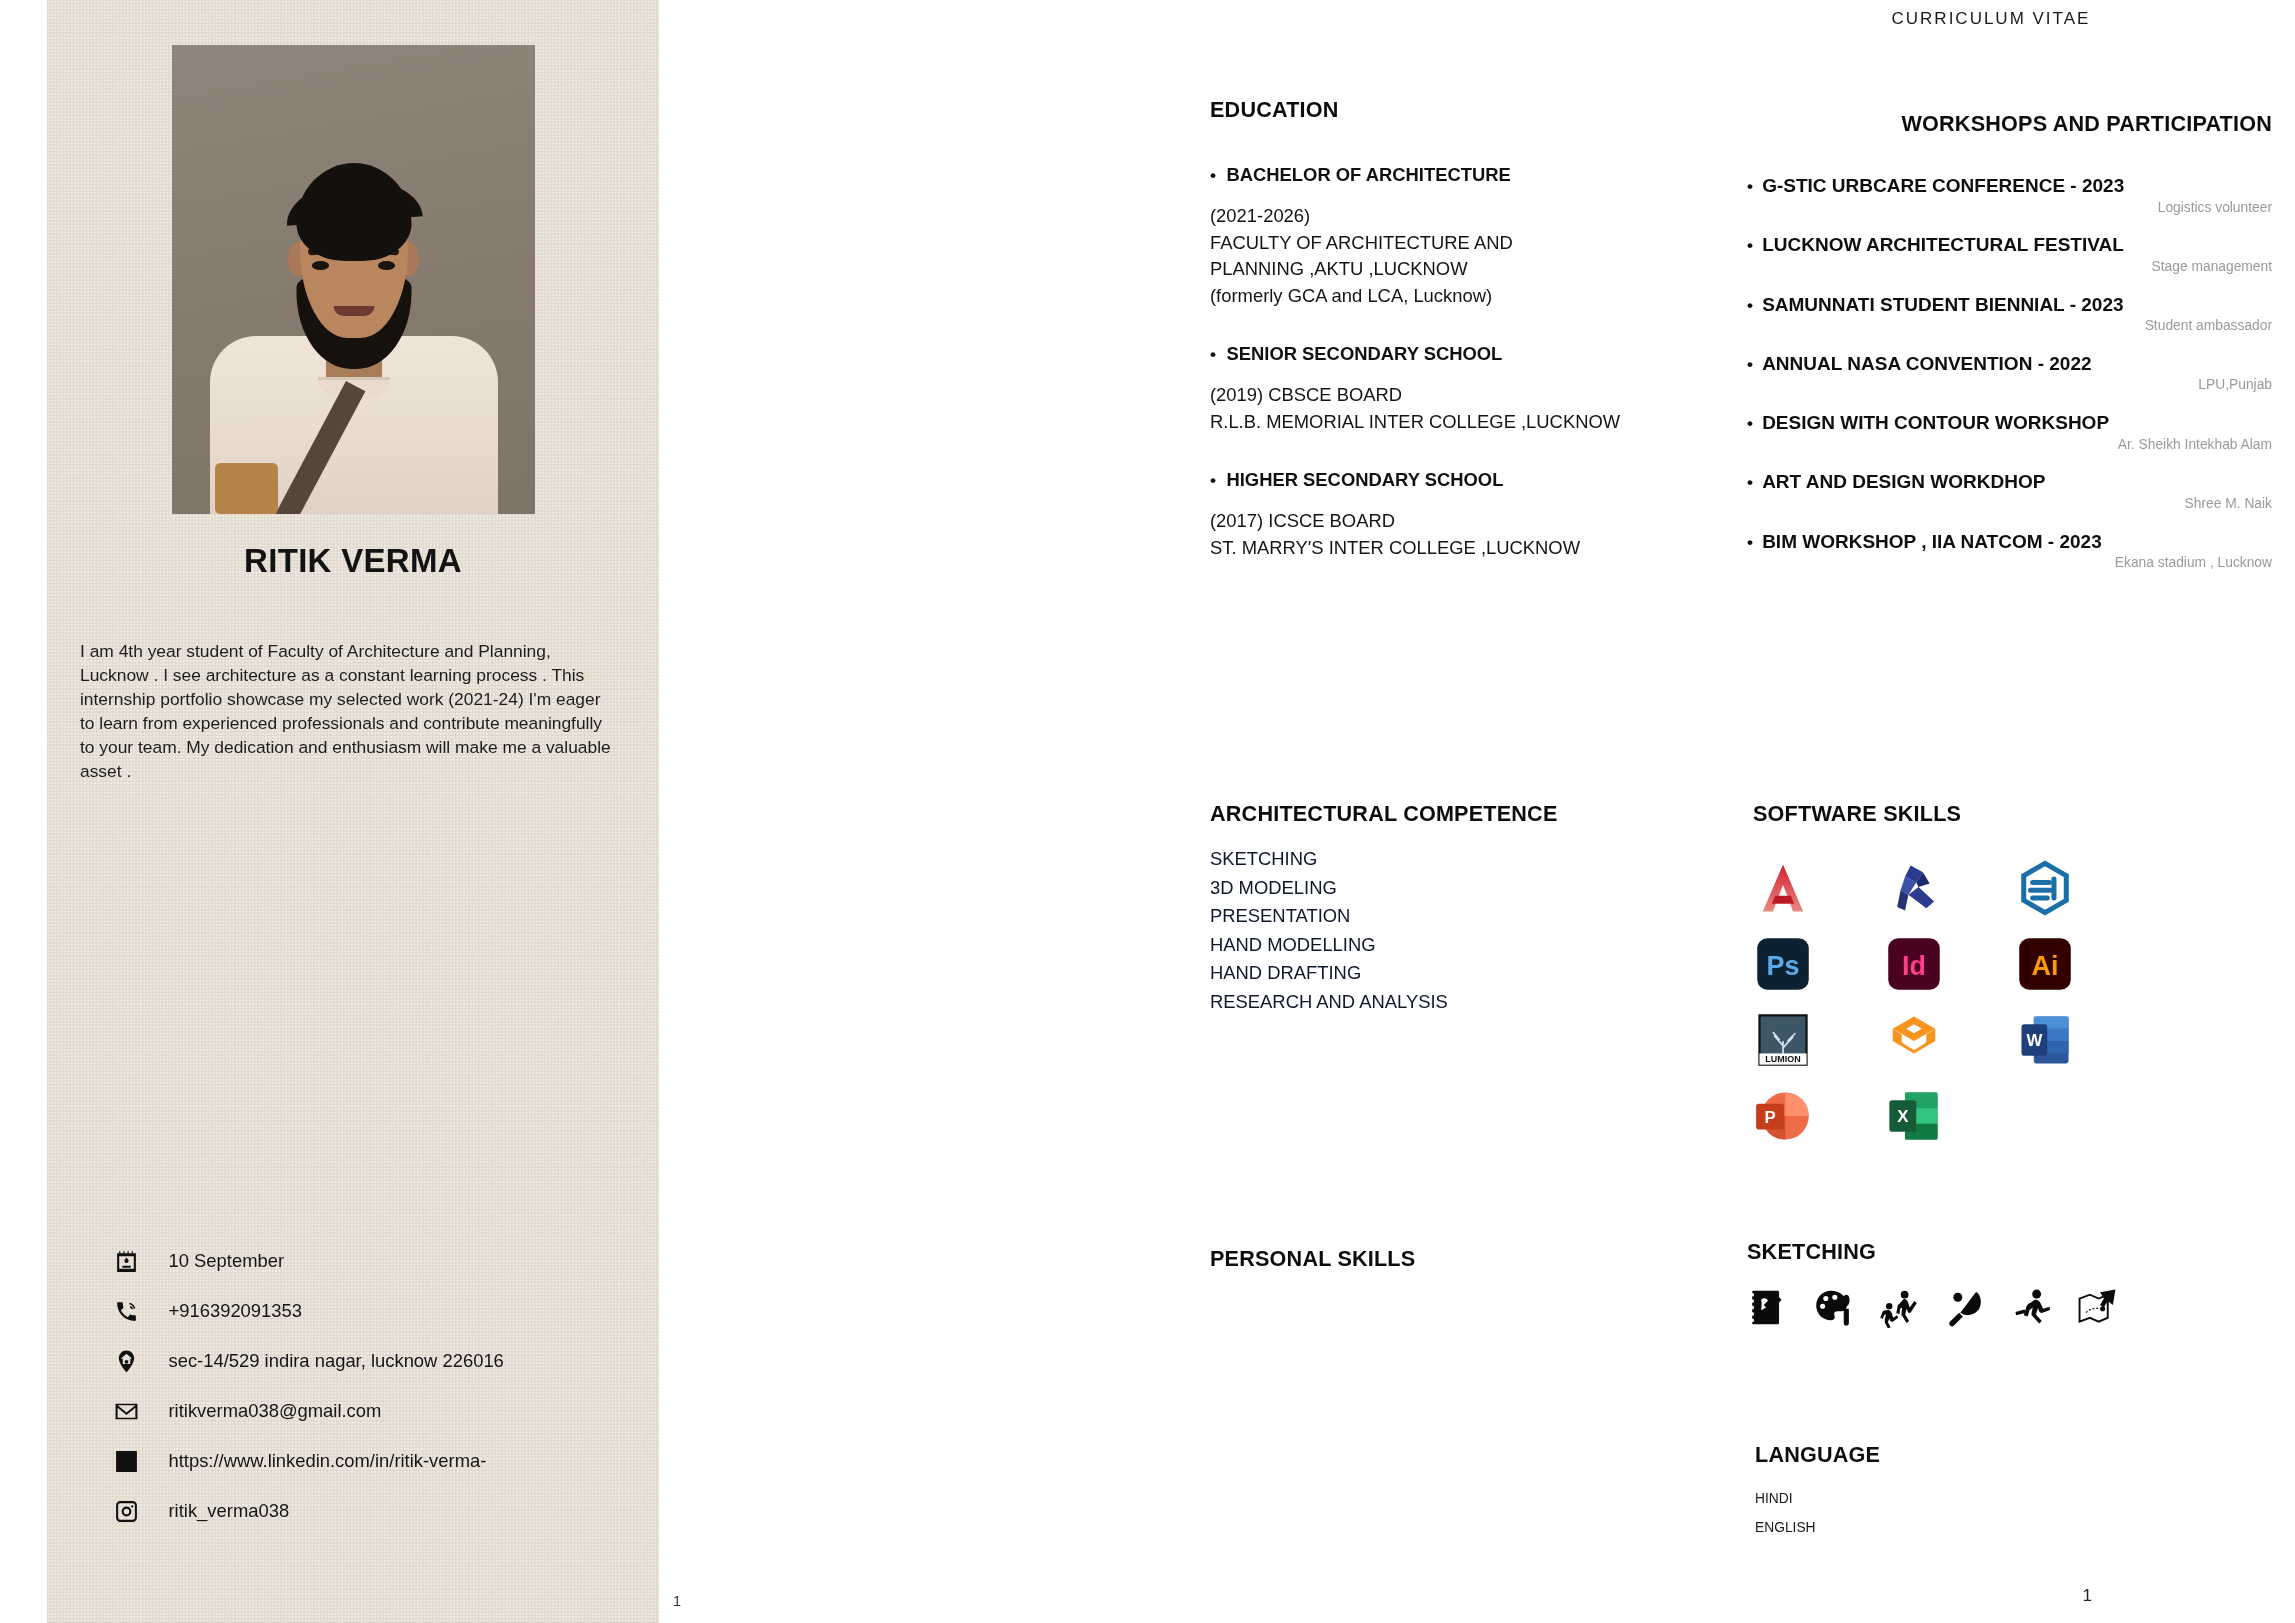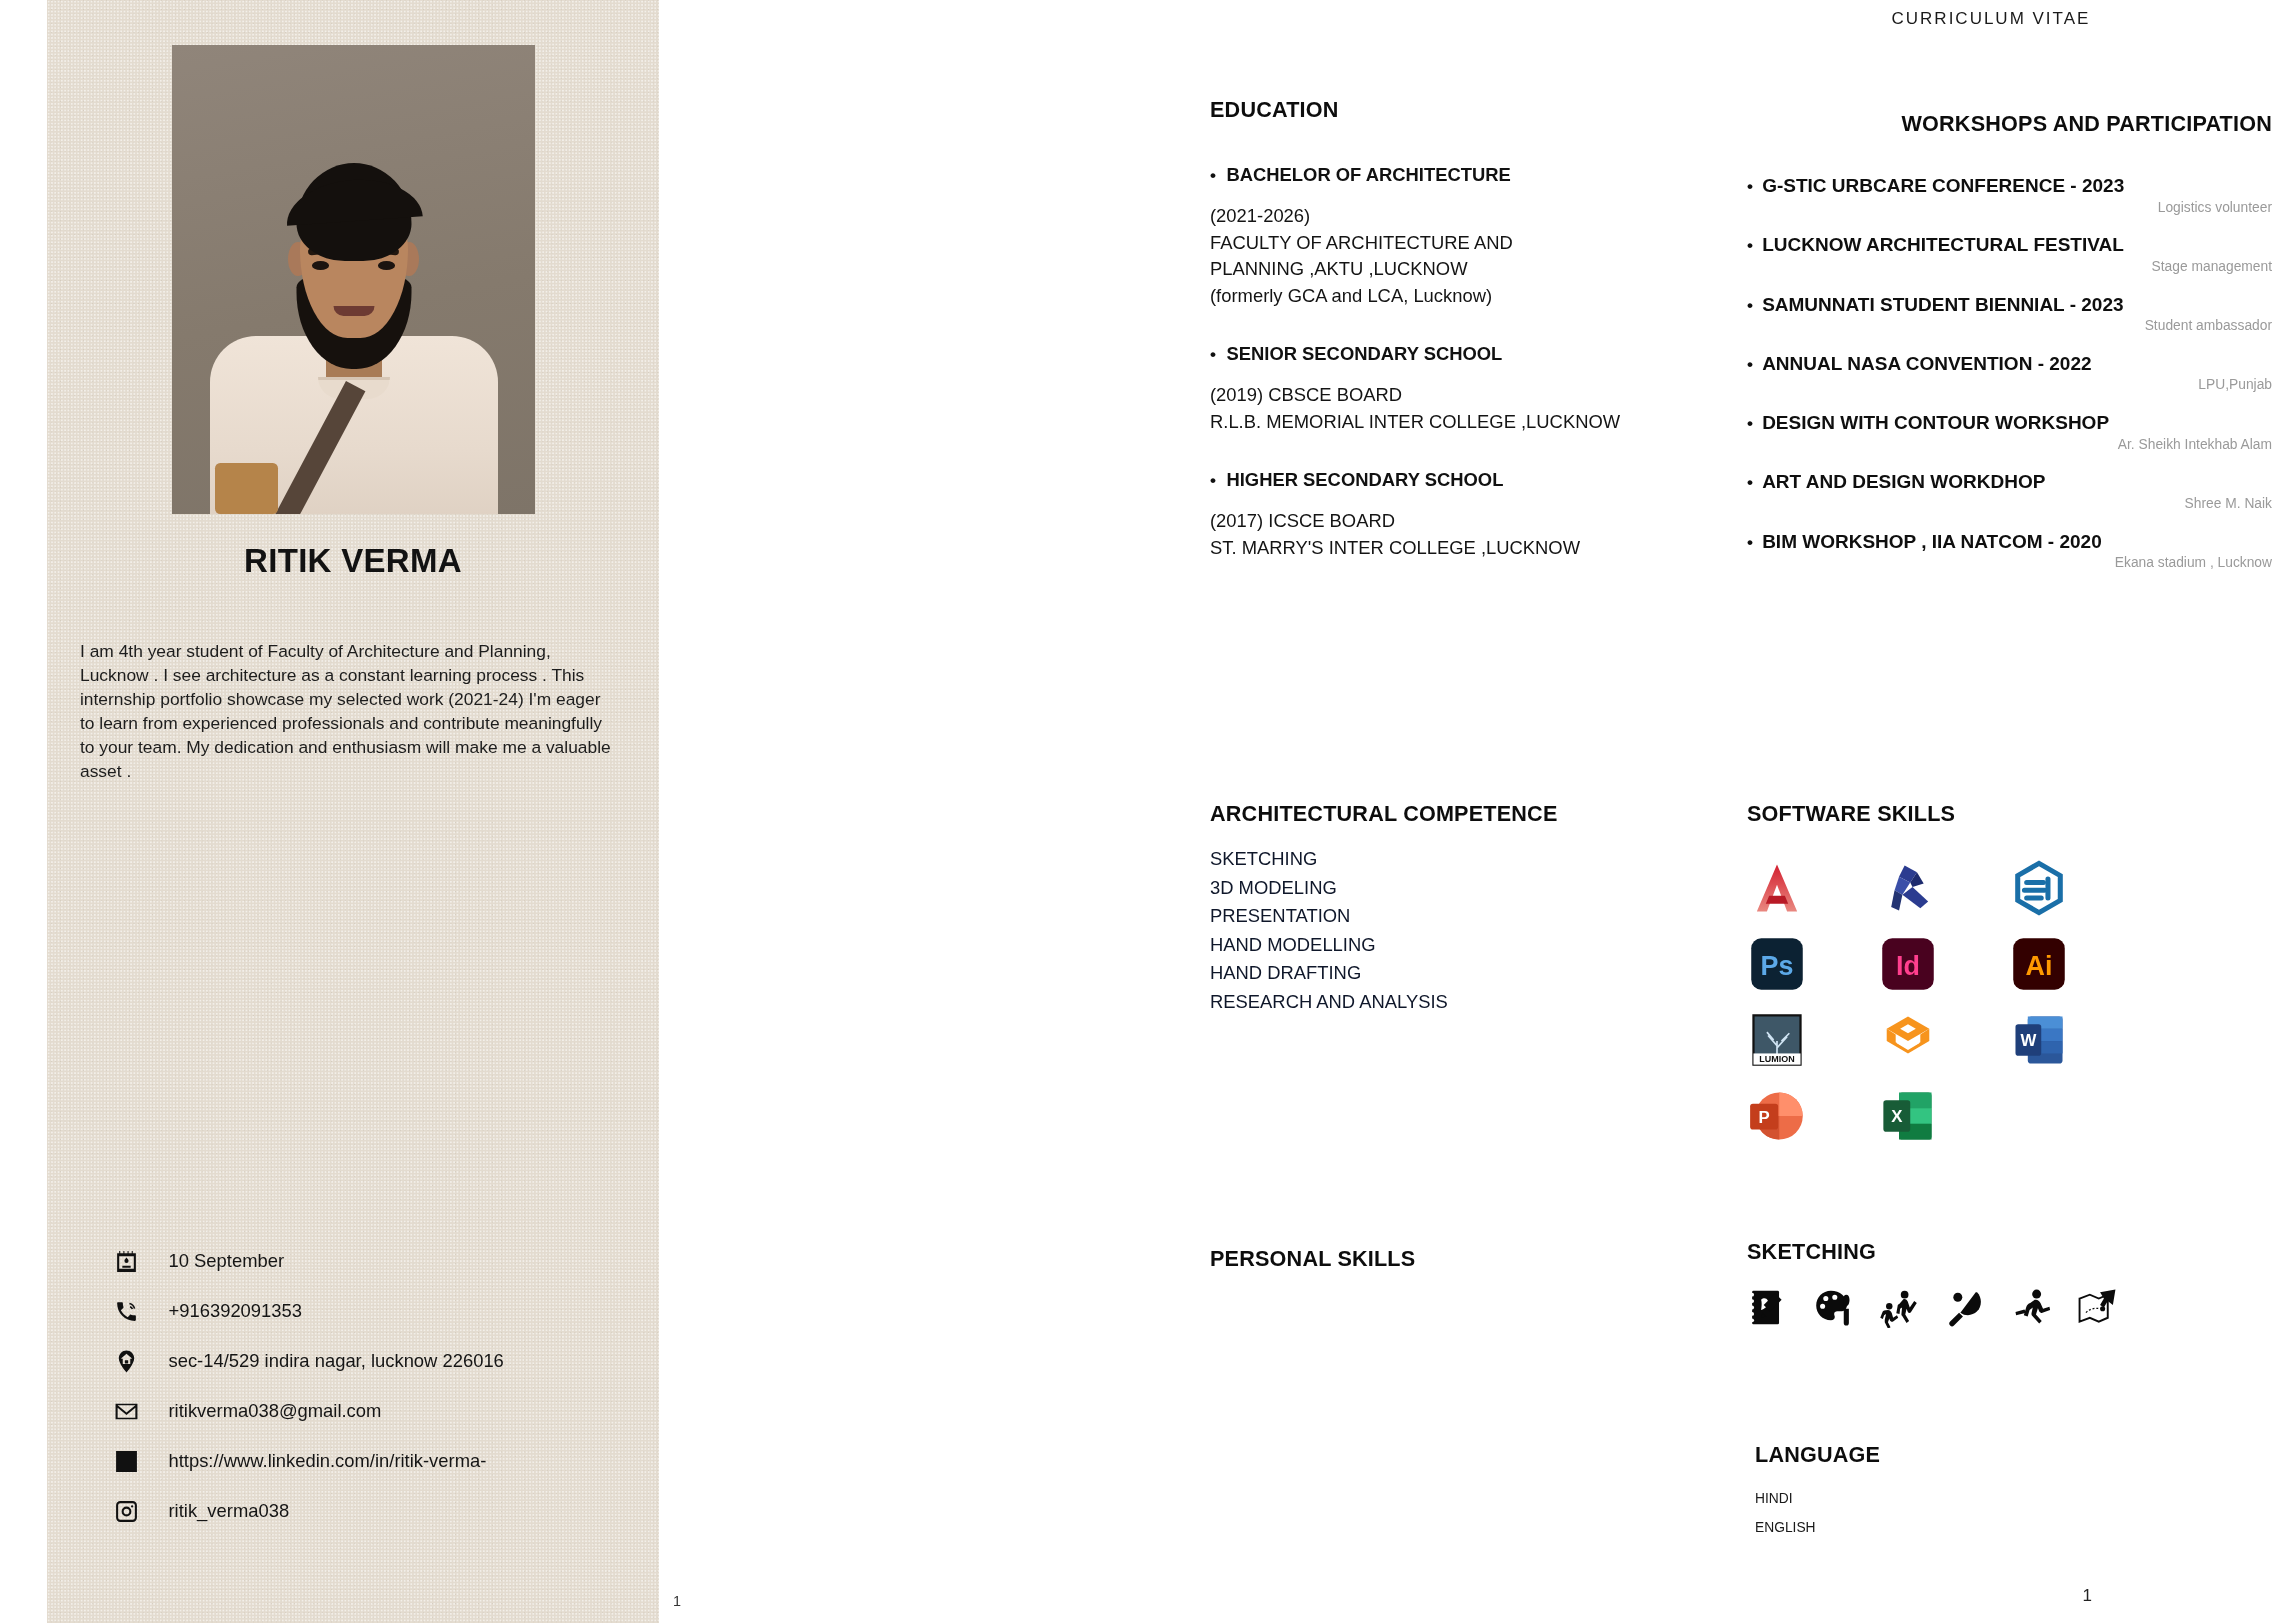--- a/index.html
+++ b/index.html
@@ -357,28 +357,28 @@
         <div class="wk-item">
           <div class="wk-title">
             <span class="dot">•</span>
             <span>ART AND DESIGN WORKDHOP</span>
           </div>
           <div class="wk-sub">Shree M. Naik</div>
         </div>
         <div class="wk-item">
           <div class="wk-title">
             <span class="dot">•</span>
-            <span>BIM WORKSHOP , IIA NATCOM - 2020</span>
+            <span>BIM WORKSHOP , IIA NATCOM - 2023</span>
           </div>
           <div class="wk-sub">Ekana stadium , Lucknow</div>
         </div>
       </div>
     </div>
 
-    <div style="position:absolute;top:801px;left:0;width:100%;">
+    <div style="position:absolute;top:801px;left:6px;width:100%;">
       <div class="section-title">SOFTWARE SKILLS</div>
       <div class="sw-grid">
 
         <div class="sw-cell">
           <svg viewBox="0 0 100 100">
               <defs>
                 <linearGradient id="ac" x1="0" y1="0" x2="0" y2="1">
                   <stop offset="0" stop-color="#D32030"></stop>
                   <stop offset="1" stop-color="#E98880"></stop>
                 </linearGradient>

